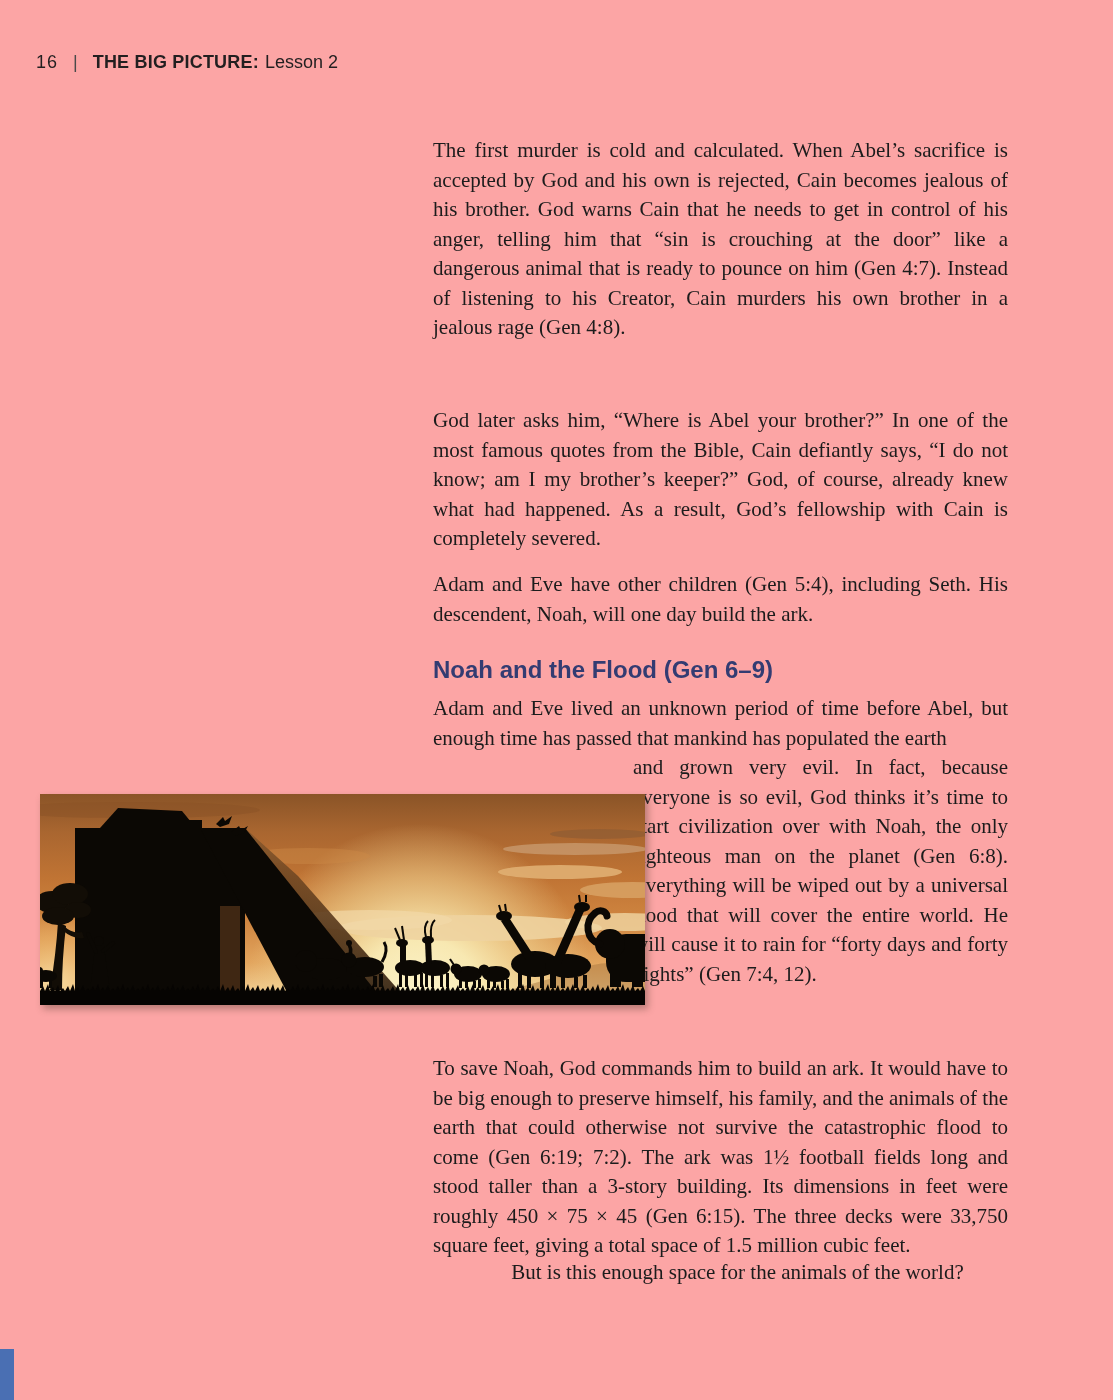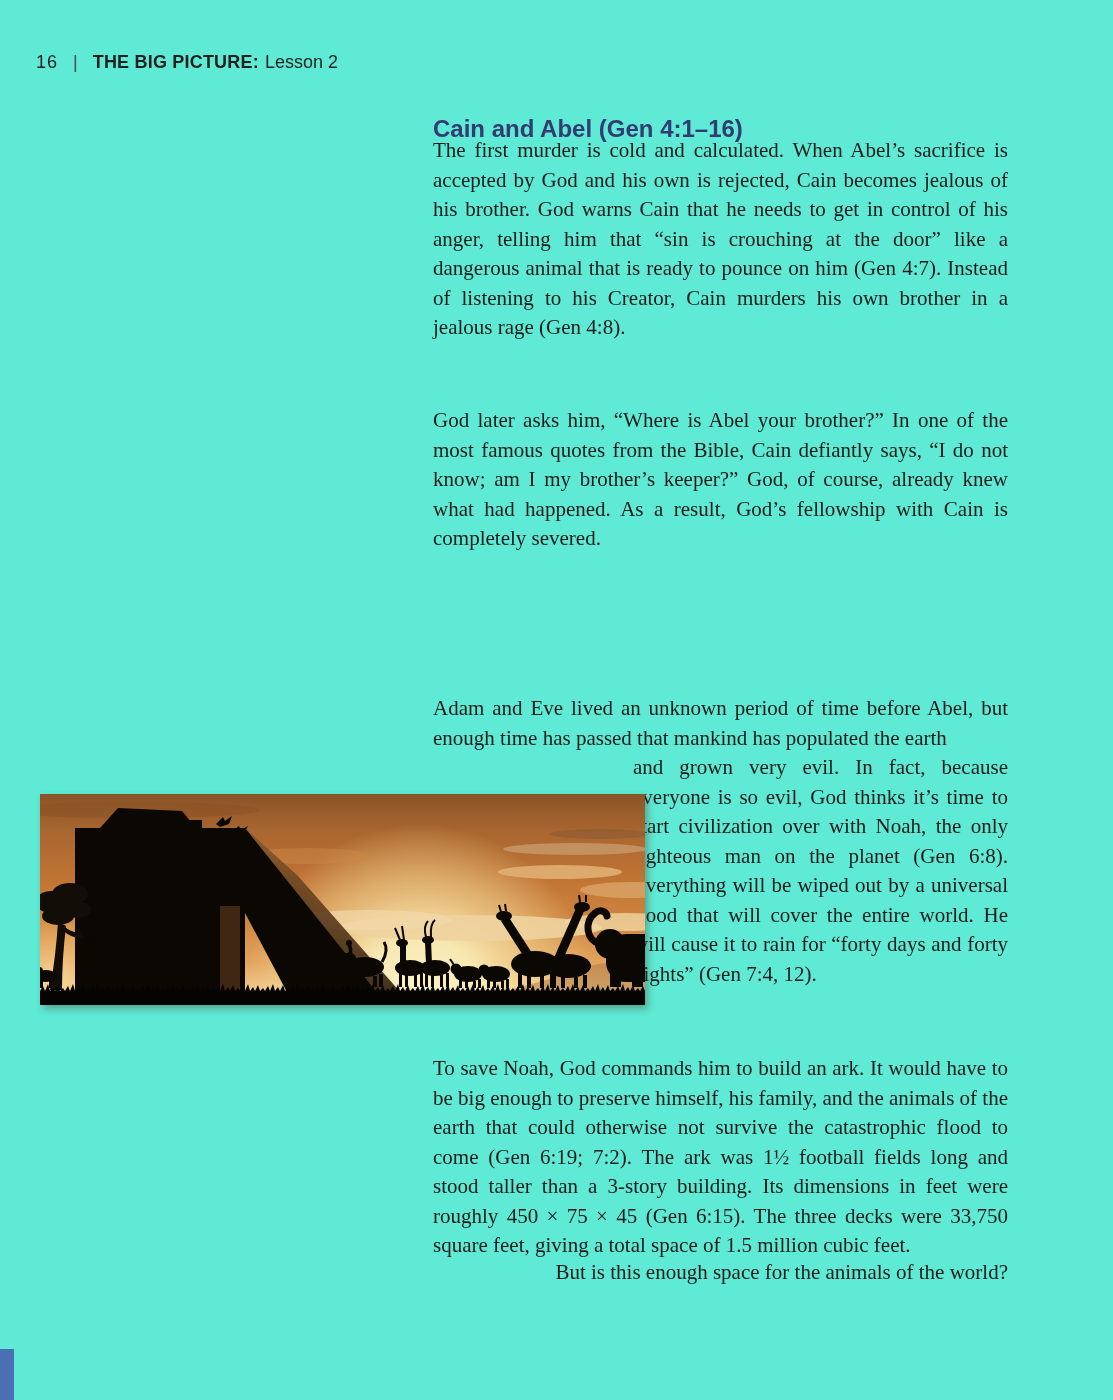--- a/index.html
+++ b/index.html
@@ -1,16 +1,16 @@
 <!DOCTYPE html>
 <html><head>
 <meta charset="utf-8">
 <style>
   html,body{margin:0;padding:0;background:#ffffff;}
-  .page{position:relative;width:1113px;height:1400px;background:#5eead4;overflow:hidden;
+  .page{position:relative;width:1113px;height:1400px;background:#fca5a5;overflow:hidden;
         font-family:"Liberation Serif", serif;color:#1c1c1c;}
 
   
   .hdr{position:absolute;left:36px;top:52px;font-family:"Liberation Sans", sans-serif;
        font-size:18px;color:#221f20;white-space:nowrap;}
   .hdr .num{letter-spacing:1px;}
   .hdr .sep{margin:0 15px;color:#4a4a4a;font-weight:300;}
   .hdr .bt{font-weight:700;letter-spacing:.2px;}
   .hdr .ls{margin-left:6px;}
 
@@ -21,43 +21,44 @@
   .body{position:absolute;left:433px;width:575px;margin:0;
         font-size:21px;line-height:29.5px;text-align:justify;}
   #h1{top:114px;}
   #p1{top:136px;}
   #p2{top:406px;}
   #p3{top:570px;}
   #h2{top:655px;}
   #p4a{top:694px;}
   #p4b{top:753px;left:633px;width:375px;}
   #p5{top:1020px;margin-top:34px;}
-  #p6{top:1258px;text-align:right;}
+  #p6{top:1258px;text-align:center;margin-left:17px;}
 
   
   .illustration{position:absolute;left:0;top:778px;width:605px;height:211px;
                 box-shadow:3px 4px 7px rgba(70,55,40,.38);line-height:0;}
   .illustration svg{display:block;}
 
   
   .blue-tab{position:absolute;left:0;top:1349px;width:14px;height:51px;background:#4a6fb3;}
 </style>
 </head>
 <body>
 
 <div class="page">
 
   <div class="hdr">
     <span class="num">16</span><span class="sep">|</span><span class="bt">THE BIG PICTURE:</span><span class="ls">Lesson 2</span>
   </div>
 
-  <h2 class="heading" id="h1">Cain and Abel (Gen 4:1–16)</h2>
   <p class="body" id="p1">The first murder is cold and calculated. When Abel’s sacrifice is accepted by God and his own is rejected, Cain becomes jealous of his brother. God warns Cain that he needs to get in control of his anger, telling him that “sin is crouching at the door” like a dangerous animal that is ready to pounce on him (Gen 4:7). Instead of listening to his Creator, Cain murders his own brother in a jealous rage (Gen 4:8).</p>
   <p class="body" id="p2">God later asks him, “Where is Abel your brother?” In one of the most famous quotes from the Bible, Cain defiantly says, “I do not know; am I my brother’s keeper?” God, of course, already knew what had happened. As a result, God’s fellowship with Cain is completely severed.</p>
-
+  <p class="body" id="p3">Adam and Eve have other children (Gen 5:4), including Seth. His descendent, Noah, will one day build the ark.</p>
+
+  <h2 class="heading" id="h2">Noah and the Flood (Gen 6–9)</h2>
   <p class="body" id="p4a">Adam and Eve lived an unknown period of time before Abel, but enough time has passed that mankind has populated the earth</p>
   <p class="body" id="p4b">and grown very evil. In fact, because everyone is so evil, God thinks it’s time to start civilization over with Noah, the only righteous man on the planet (Gen 6:8). Everything will be wiped out by a universal flood that will cover the entire world. He will cause it to rain for “forty days and forty nights” (Gen 7:4, 12).</p>
 
   <figure class="illustration">
     <svg width="605" height="211" viewBox="0 0 605 211" xmlns="http://www.w3.org/2000/svg">
       <defs>
         <linearGradient id="skyGrad" x1="0" y1="0" x2="0" y2="1">
           <stop offset="0%" stop-color="#8a5427"></stop>
           <stop offset="18%" stop-color="#a96630"></stop>
           <stop offset="40%" stop-color="#c07434"></stop>

